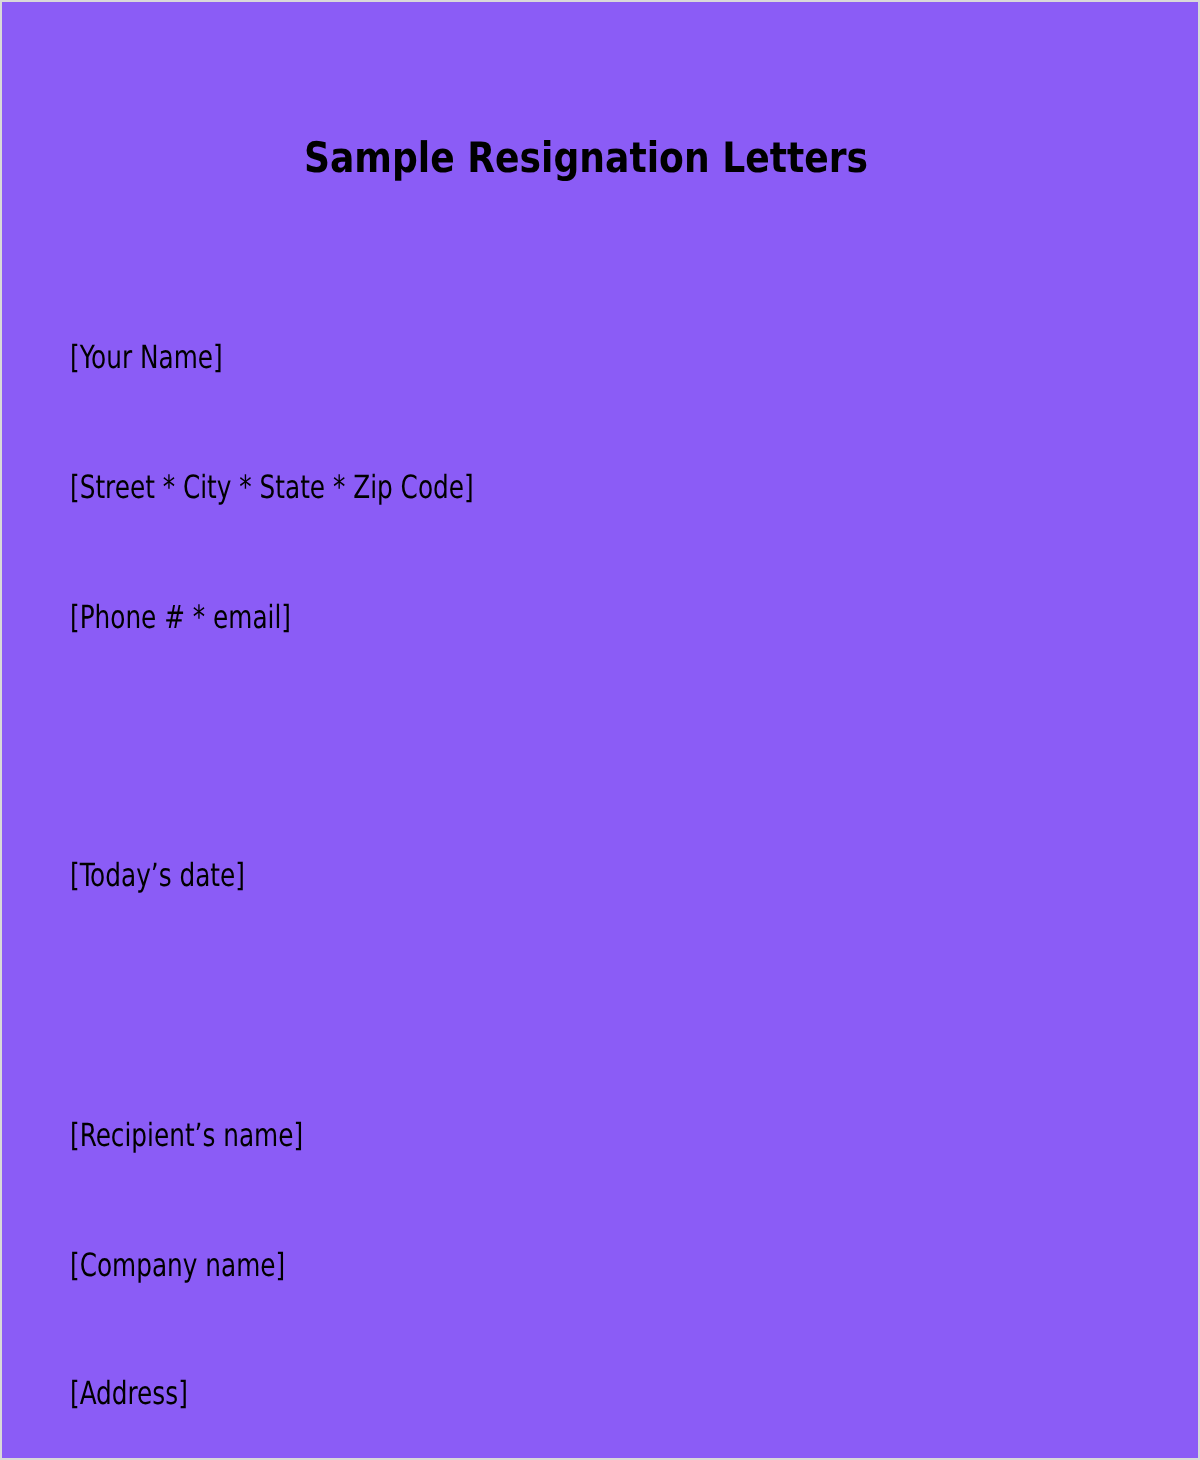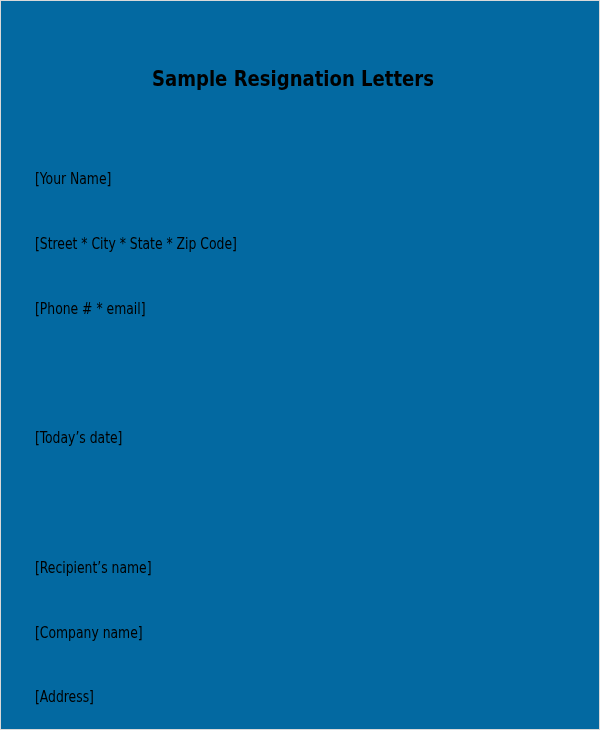--- a/index.html
+++ b/index.html
@@ -10,21 +10,21 @@
     body {
       width: 600px;
       height: 730px;
       overflow: hidden;
     }
     .page {
       position: relative;
       width: 598px;
       height: 728px;
       border: 1px solid #d9d9d9;
-      background: #0369a1;
+      background: #8b5cf6;
       overflow: hidden;
     }
     .title {
       position: absolute;
       left: 0;
       top: 66px;
       width: 584px;
       text-align: center;
       font-family: "DejaVu Sans", sans-serif;
       font-weight: bold;

